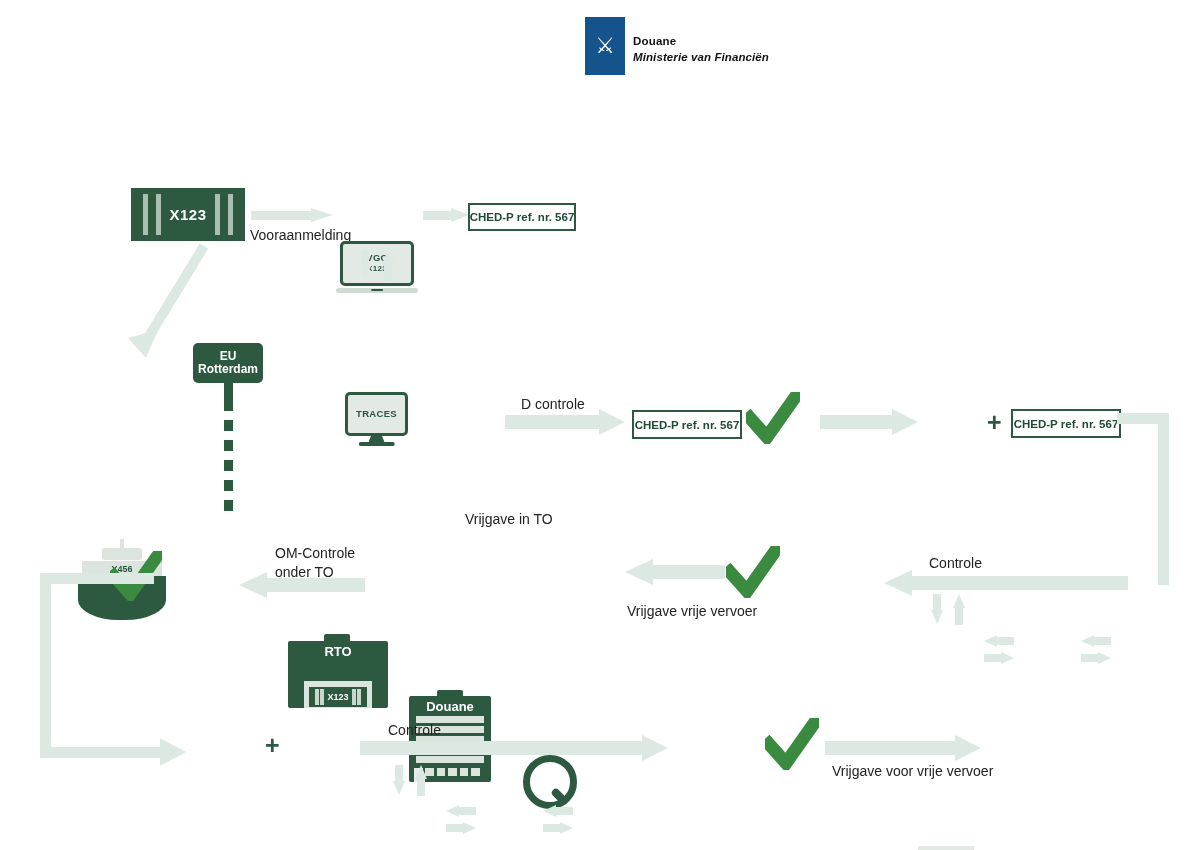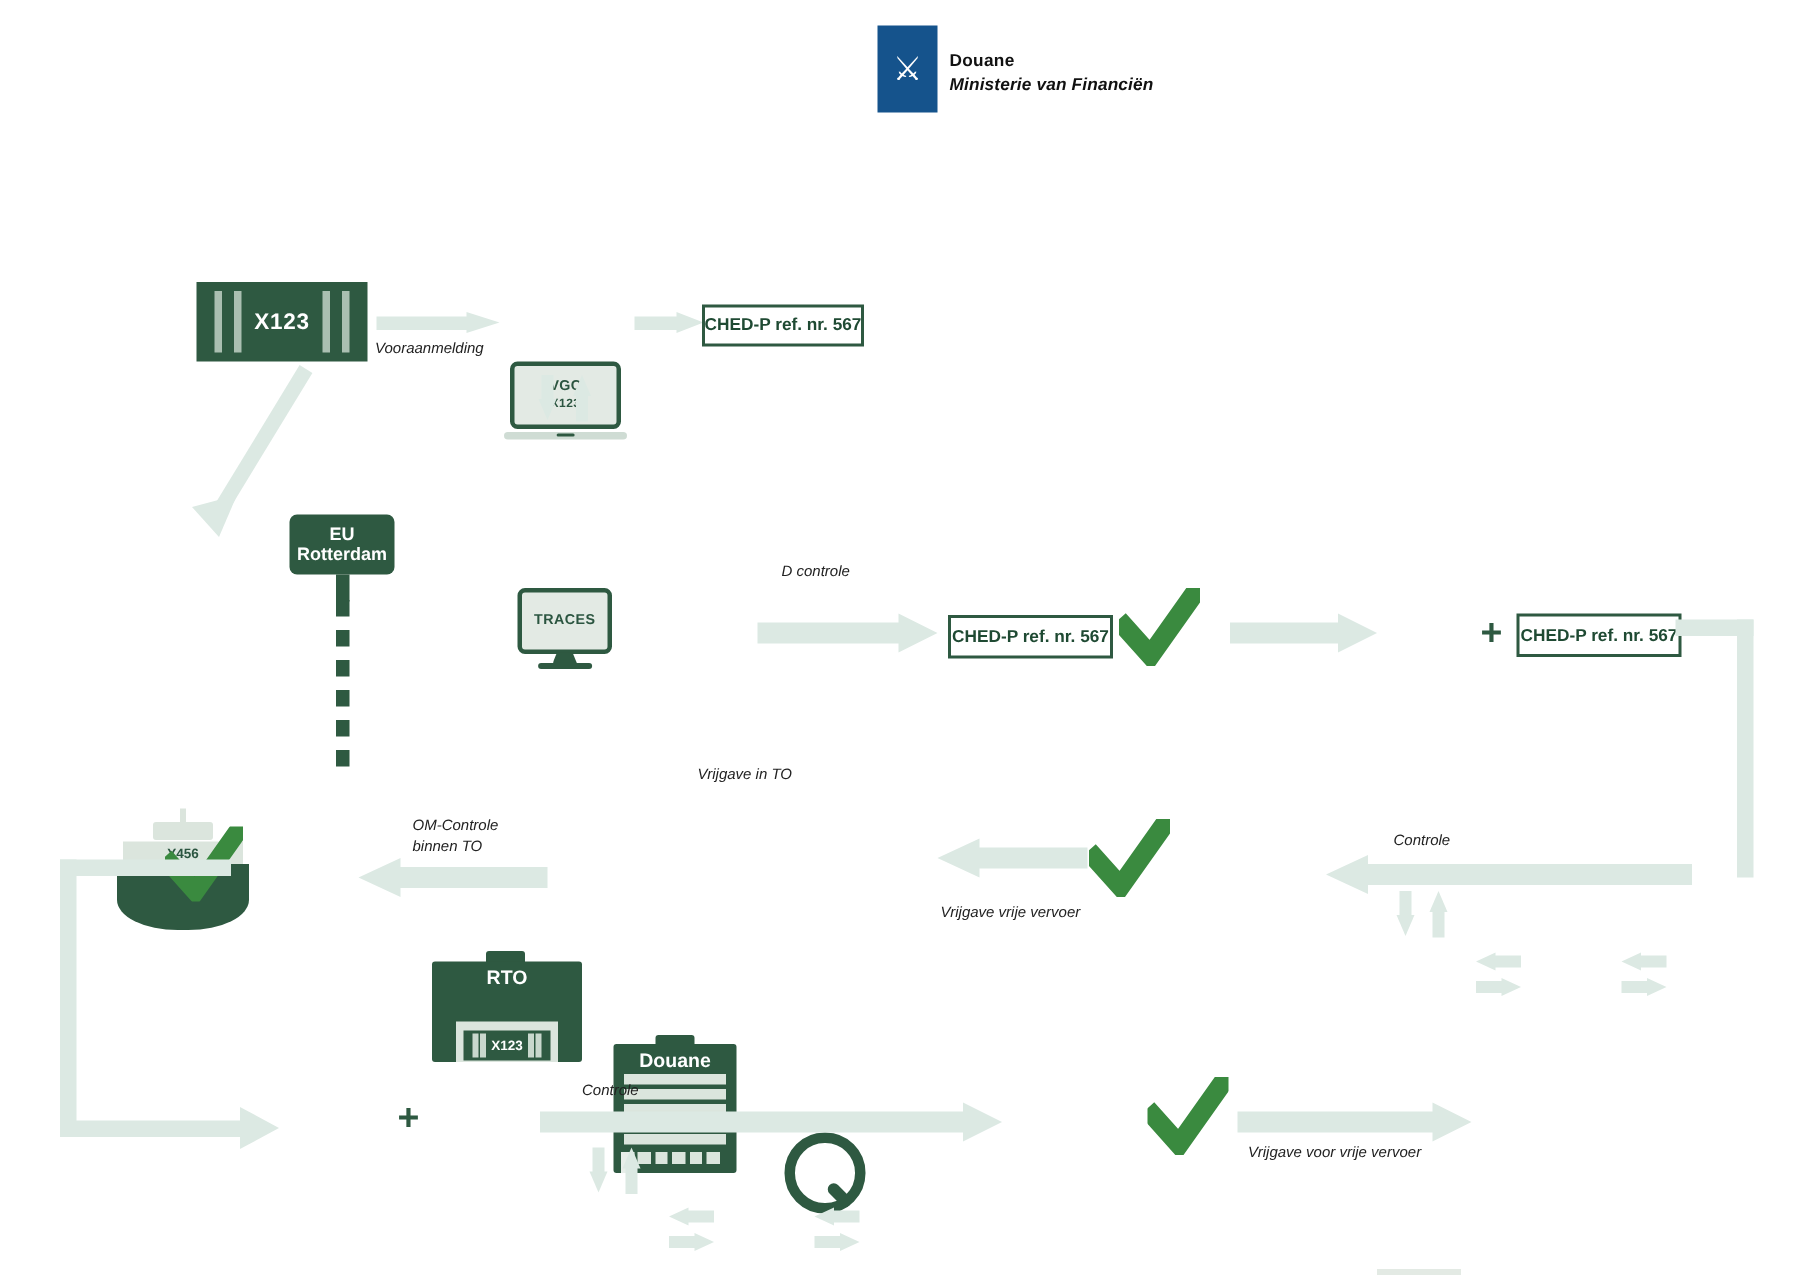--- a/index.html
+++ b/index.html
@@ -101,21 +101,21 @@
   .mag .hdl{position:absolute;left:58%;top:60%;width:36%;height:8px;background:#2e5941;
     border-radius:4px;transform:rotate(45deg);transform-origin:left center;}
 
   
   .check svg{display:block;}
 
   
   .plus{color:#2e5941;font-weight:bold;line-height:1;}
   .ah{position:absolute;}
   .bar{position:absolute;background:#dce9e3;}
-  .lbl-note{position:absolute;color:#222;font-size:10px;white-space:nowrap;font-style:italic;}
+  .lbl-note{position:absolute;color:#222;font-size:14px;white-space:nowrap;}
 </style>
 </head>
 <body>
 
 <div class="stage">
 
   <div class="abs logo-bar">
     <span class="logo-crest">⚔</span>
   </div>
   <div class="abs logo-txt">
@@ -232,21 +232,21 @@
       <div class="win" style="left:34%;"></div>
     <div class="win" style="left:48%;"></div>
       <div class="win" style="left:62%;"></div>
     <div class="win" style="left:76%;"></div>
   </div>
 
   <div class="abs mag" style="left:523px;top:340px;width:52px;height:52px;">
     <div class="ring"></div>
       <div class="hdl"></div>
   </div>
-  <div class="abs lbl-note" style="left:521px;top:376px;">D controle</div>
+  <div class="abs lbl-note" style="left:521px;top:396px;">D controle</div>
 
   <div class="abs" style="left:505px;top:409px;width:122px;height:26px;">
     <div class="bar" style="left:0;top:6px;width:96px;height:14px;"></div>
     <div class="ah" style="left:94px;top:0;width:0;height:0;border-top:13px solid transparent;border-bottom:13px solid transparent;border-left:26px solid #dce9e3;"></div>
   </div>
 
   <div class="abs refbox" style="left:632px;top:410px;width:106px;height:25px;">CHED-P ref. nr. 567</div>
 
   <div class="abs check" style="left:746px;top:392px;width:54px;height:52px;">
     <svg width="54" height="52" viewBox="0 0 54 52">
@@ -294,21 +294,21 @@
   <div class="abs" style="left:625px;top:559px;width:100px;height:26px;">
     <div class="bar" style="left:26px;top:6px;width:74px;height:14px;"></div>
     <div class="ah" style="left:0;top:0;width:0;height:0;border-top:13px solid transparent;border-bottom:13px solid transparent;border-right:28px solid #dce9e3;"></div>
   </div>
   <div class="abs lbl-note" style="left:627px;top:603px;">Vrijgave vrije vervoer</div>
 
   <div class="abs lbl-note" style="left:465px;top:511px;">Vrijgave in TO</div>
 
   <div class="abs lbl-note" style="left:275px;top:544px;line-height:1.35;">
     <div>OM-Controle</div>
-    <div>binnen TO</div>
+    <div>onder TO</div>
   </div>
 
   <div class="abs" style="left:239px;top:572px;width:126px;height:26px;">
     <div class="bar" style="left:26px;top:6px;width:100px;height:14px;"></div>
     <div class="ah" style="left:0;top:0;width:0;height:0;border-top:13px solid transparent;border-bottom:13px solid transparent;border-right:28px solid #dce9e3;"></div>
   </div>
 
   <div class="abs check" style="left:110px;top:551px;width:52px;height:50px;">
     <svg width="52" height="50" viewBox="0 0 54 52">
         <path d="M4 26 L21 45 L50 4" stroke="#3a8a3f" stroke-width="13" fill="none" stroke-linecap="square" stroke-linejoin="miter"></path>

